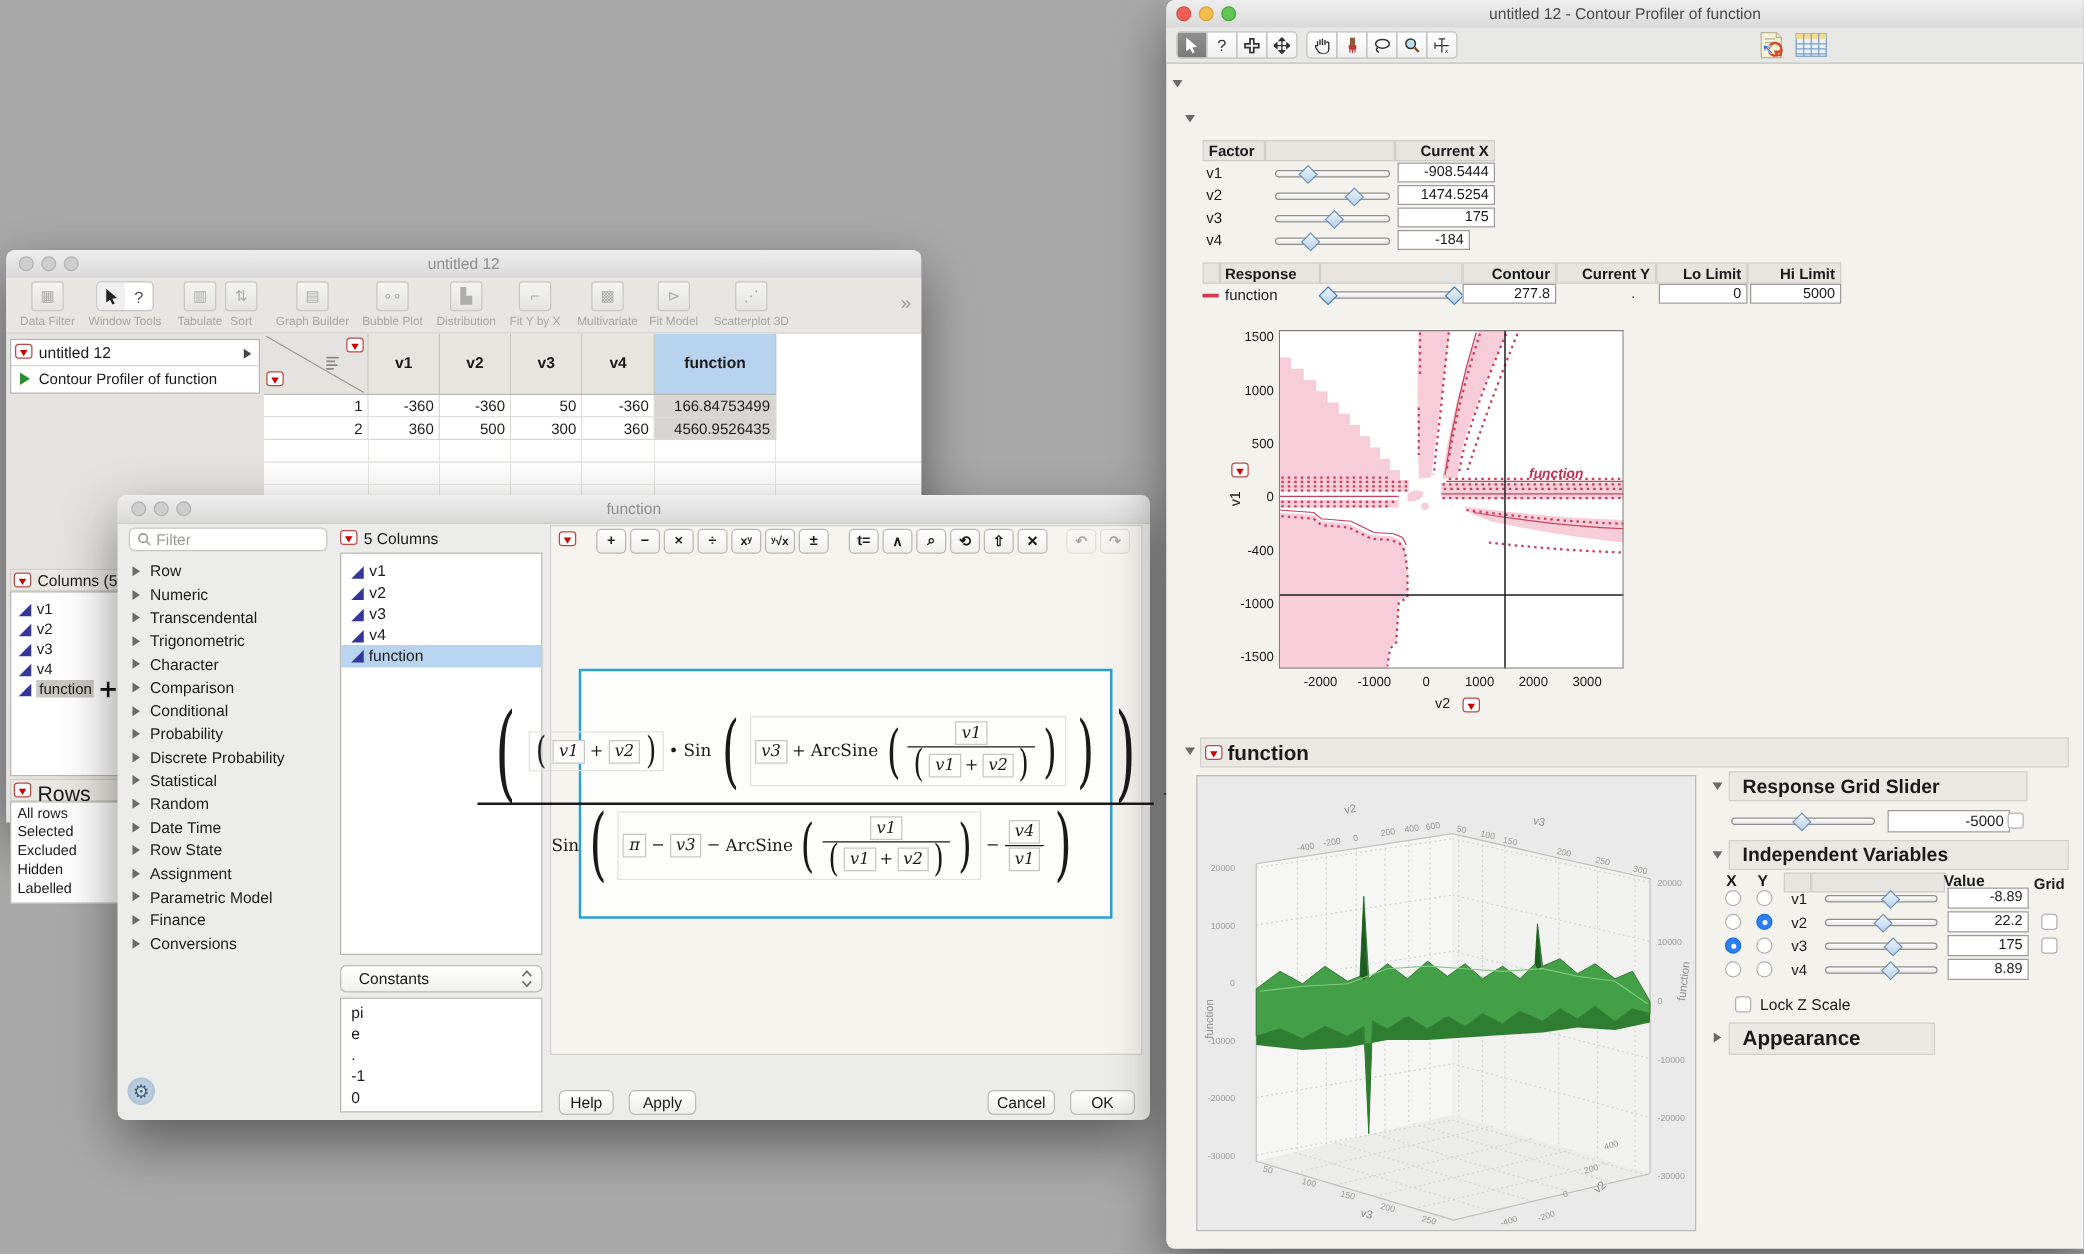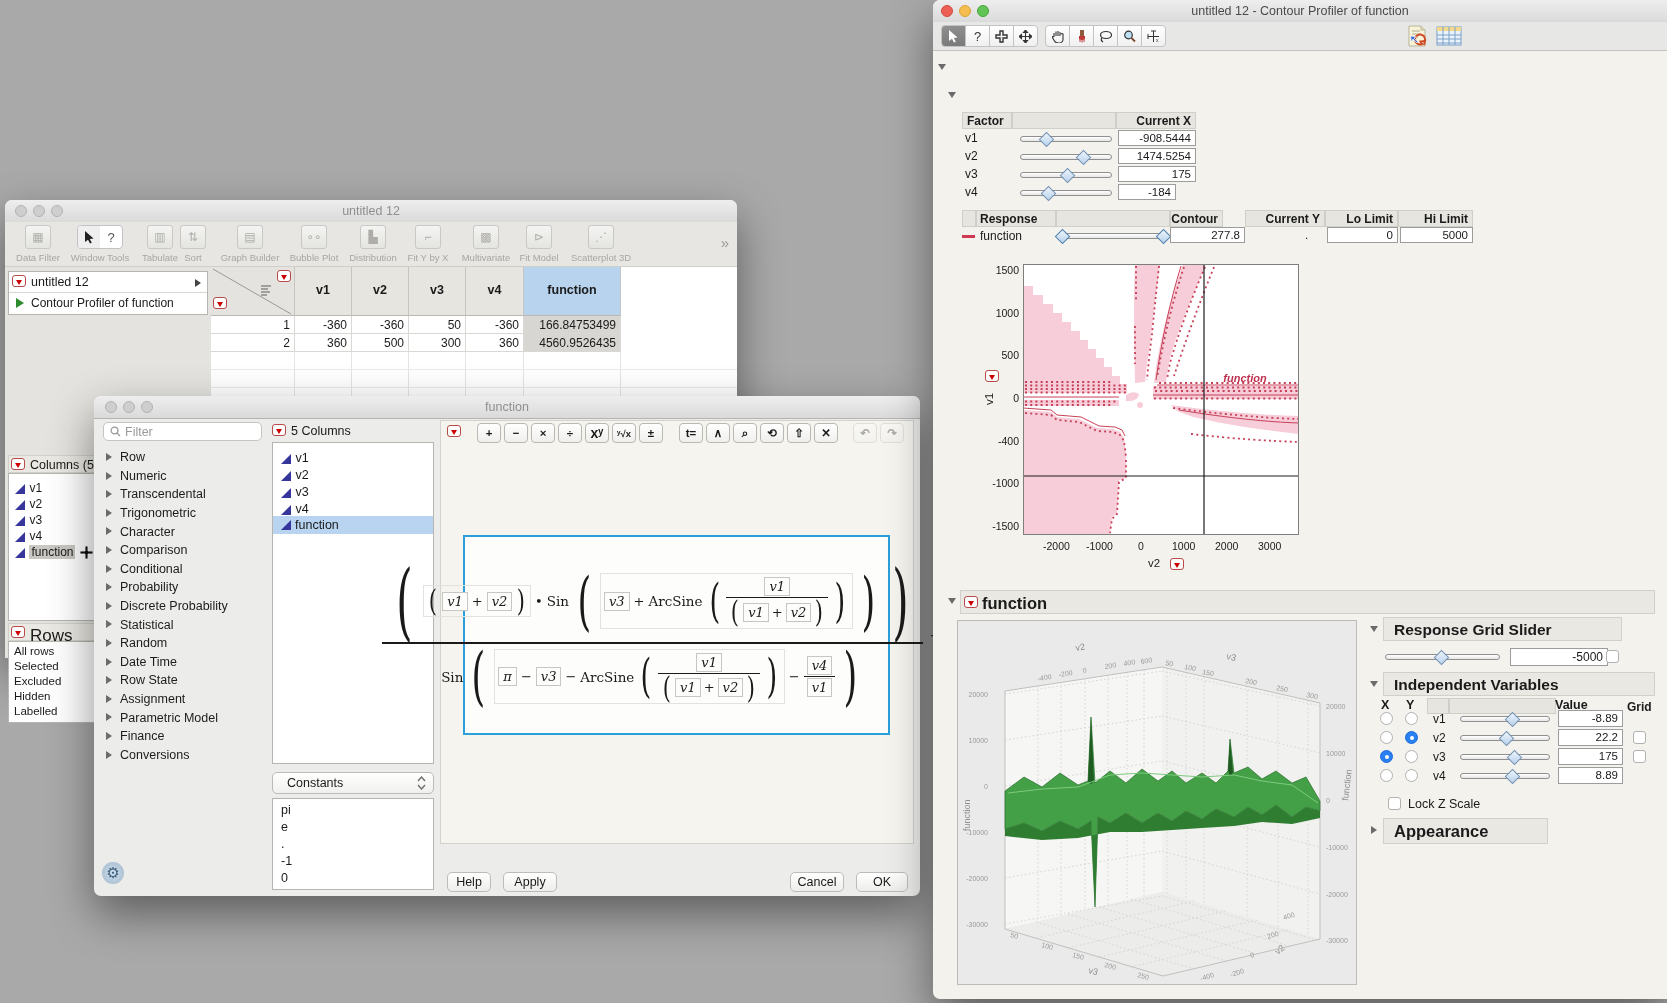--- a/index.html
+++ b/index.html
@@ -332,21 +332,21 @@
     <span class="txt" style="left:8px;top:55px;font-size:12.5px">-1</span>
     <span class="txt" style="left:8px;top:72px;font-size:12.5px">0</span>
   </div>
 
   <div class="abs" style="left:346px;top:24px;right:6px;height:424px;background:#f5f4ef;border:1px solid #d3d2cd;box-sizing:border-box">
     <span class="hot" style="left:6px;top:4px"></span>
     <div class="opbtn" style="left:36px;top:2px">+</div>
     <div class="opbtn" style="left:63px;top:2px">−</div>
     <div class="opbtn" style="left:90px;top:2px">×</div>
     <div class="opbtn" style="left:117px;top:2px">÷</div>
-    <div class="opbtn" style="left:144px;top:2px;font-size:14px">xʸ</div>
+    <div class="opbtn" style="left:144px;top:2px;font-size:10px">xʸ</div>
     <div class="opbtn" style="left:171px;top:2px;font-size:9.5px">ʸ√x</div>
     <div class="opbtn" style="left:198px;top:2px">±</div>
     <div class="opbtn" style="left:238px;top:2px">t=</div>
     <div class="opbtn" style="left:265px;top:2px">∧</div>
     <div class="opbtn" style="left:292px;top:2px">⌕</div>
     <div class="opbtn" style="left:319px;top:2px">⟲</div>
     <div class="opbtn" style="left:346px;top:2px">⇧</div>
     <div class="opbtn" style="left:373px;top:2px">✕</div>
     <div class="opbtn gray" style="left:412px;top:2px">↶</div>
     <div class="opbtn gray" style="left:439px;top:2px">↷</div>
@@ -538,21 +538,21 @@
 
   <span class="txt" style="left:32px;top:185px;font-size:12px">v4</span>
   <div class="trk" style="left:87px;top:190px;width:92px">
       <span class="thm" style="left:24%"></span>
     </div>
   <div class="vbox" style="left:185px;top:184px;width:58px;height:16px">-184</div>
 
   <div class="cellh" style="left:29px;top:210px;width:14px;height:17px"></div>
   <div class="cellh" style="left:43px;top:210px;width:80px;height:17px;font-weight:bold;padding:1px 0 0 3px">Response</div>
   <div class="cellh" style="left:123px;top:210px;width:114px;height:17px"></div>
-  <div class="cellh" style="left:237px;top:210px;width:53px;height:17px;font-weight:bold;text-align:right;padding:1px 4px 0 0">Contour</div>
+  <div class="cellh" style="left:237px;top:210px;width:75px;height:17px;font-weight:bold;text-align:right;padding:1px 4px 0 0">Contour</div>
   <div class="cellh" style="left:312px;top:210px;width:80px;height:17px;font-weight:bold;text-align:right;padding:1px 4px 0 0">Current Y</div>
   <div class="cellh" style="left:392px;top:210px;width:73px;height:17px;font-weight:bold;text-align:right;padding:1px 4px 0 0">Lo Limit</div>
   <div class="cellh" style="left:465px;top:210px;width:75px;height:17px;font-weight:bold;text-align:right;padding:1px 4px 0 0">Hi Limit</div>
 
   <span class="abs" style="left:29px;top:235px;width:13px;height:3px;background:#d03a52"></span>
   <span class="txt" style="left:47px;top:229px;font-size:12px">function</span>
   <div class="trk" style="left:125px;top:233px;width:110px">
     <span class="thm rng" style="left:-2px"></span>
       <span class="thm rng" style="right:-2px"></span>
   </div>

